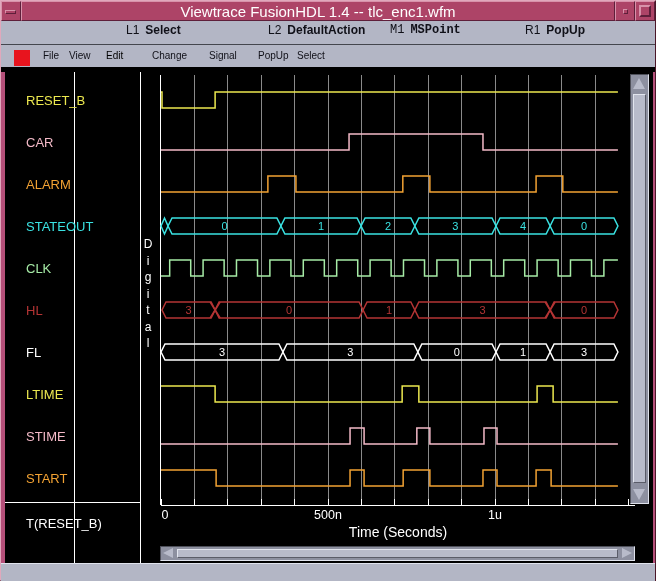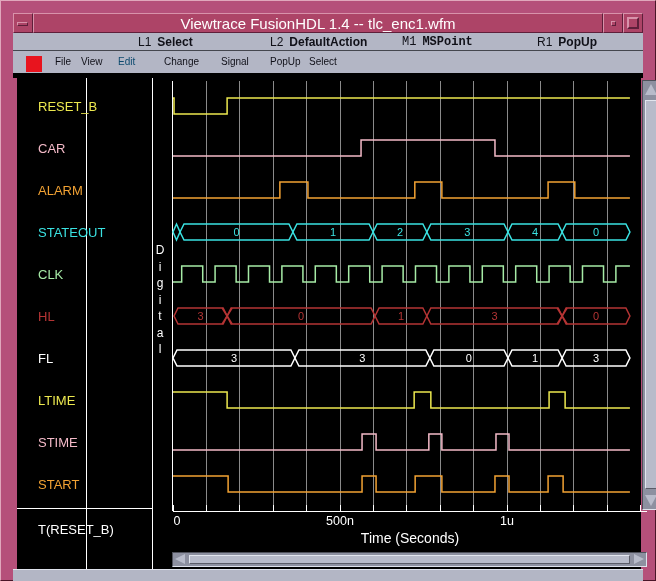--- a/index.html
+++ b/index.html
@@ -1,42 +1,42 @@
 <!DOCTYPE html>
 <html><head>
 <meta charset="utf-8">
 <style>
   html,body{margin:0;padding:0;background:#888;}
   *{box-sizing:border-box;}
   .window{
     position:relative;width:656px;height:581px;background:#b5507a;
     border:1px solid;border-color:#e0a8bc #4a1628 #4a1628 #e0a8bc;
-    padding:12px;font-family:"Liberation Sans",sans-serif;
+    padding:0;font-family:"Liberation Sans",sans-serif;
   }
   .titlebar{display:flex;height:20px;background:#ad4467;}
   .tb-btn{width:20px;height:20px;background:#ad4467;position:relative;
     border:1px solid;border-color:#d892aa #5e1f3a #5e1f3a #d892aa;}
   .tb-title{flex:1;text-align:center;color:#ffffff;font-size:15px;line-height:19px;
     border:1px solid;border-color:#d892aa #5e1f3a #5e1f3a #d892aa;
     white-space:nowrap;overflow:hidden;}
   .glyph-dash{position:absolute;left:3px;top:8px;width:11px;height:4px;background:#ad4467;
     border:1px solid;border-color:#d892aa #5e1f3a #5e1f3a #d892aa;}
   .glyph-dot{position:absolute;left:7px;top:7px;width:5px;height:5px;background:#ad4467;
     border:1px solid;border-color:#d892aa #5e1f3a #5e1f3a #d892aa;}
   .glyph-square{position:absolute;left:3px;top:3px;width:12px;height:12px;background:#ad4467;
     border:2px solid;border-color:#d892aa #5e1f3a #5e1f3a #d892aa;}
-  .accelbar{position:relative;height:18px;background:#b3b6c5;border-bottom:1px solid #44464e;
+  .accelbar{position:relative;height:24px;background:#b3b6c5;border-bottom:1px solid #44464e;
     font-size:12px;color:#101018;}
   .accel-item{position:absolute;top:2px;white-space:nowrap;}
   .accel-key{margin-right:6px;}
   .accel-action{font-weight:bold;}
   .menubar{position:relative;height:27px;background:#b3b6c5;border-bottom:5px solid #000000;
     font-size:10px;color:#101018;}
   .menu-item{position:absolute;top:5px;cursor:default;white-space:nowrap;}
-  .menu-item.disabled{color:#0c4a6e;}
+  .menu-item.disabled{color:#000000;}
   .red-square{position:absolute;left:13px;top:5px;width:16px;height:16px;}
   .main{position:relative;height:491px;background:#000;
     border-left:4px solid #b5507a;border-right:2px solid #b5507a;}
   #wave-svg{position:absolute;left:0;top:0;}
   #wave-svg text{font-family:"Liberation Sans",sans-serif;}
   .statusbar{height:19px;background:#b3b6c5;border-top:1px solid #dfe2ec;}
   
   .vscroll{position:absolute;left:625px;top:2px;width:19px;height:430px;background:#8d90a0;
     border:1px solid;border-color:#4e505a #dfe2ec #dfe2ec #4e505a;}
   .vthumb{position:absolute;left:2px;top:19px;width:13px;height:389px;background:#b8bbca;
@@ -68,21 +68,21 @@
     <div class="tb-btn">
       <div class="glyph-dot"></div>
     </div>
     <div class="tb-btn">
       <div class="glyph-square"></div>
     </div>
   </div>
 
   <div class="accelbar" id="accelbar">
       <div class="accel-item" style="left: 125px;"><span class="accel-key">L1</span><span class="accel-action">Select</span></div>
-      <div class="accel-item" style="left: 257px;"><span class="accel-key">L2</span><span class="accel-action">DefaultAction</span></div>
+      <div class="accel-item" style="left: 267px;"><span class="accel-key">L2</span><span class="accel-action">DefaultAction</span></div>
       <div class="accel-item" style="left: 389px; font-family: Liberation Mono, monospace;"><span class="accel-key">M1</span><span class="accel-action">MSPoint</span></div>
       <div class="accel-item" style="left: 524px; text-align: center;"><span class="accel-key">R1</span><span class="accel-action">PopUp</span></div>
     </div>
 
   <div class="menubar" id="menubar">
     <div class="red-square" style="background: rgb(232, 20, 30);"></div>
   <div class="menu-item" style="left: 42px;">File</div>
       <div class="menu-item" style="left: 68px;">View</div>
       <div class="menu-item disabled" style="left: 105px;">Edit</div>
       <div class="menu-item" style="left: 151px;">Change</div>

